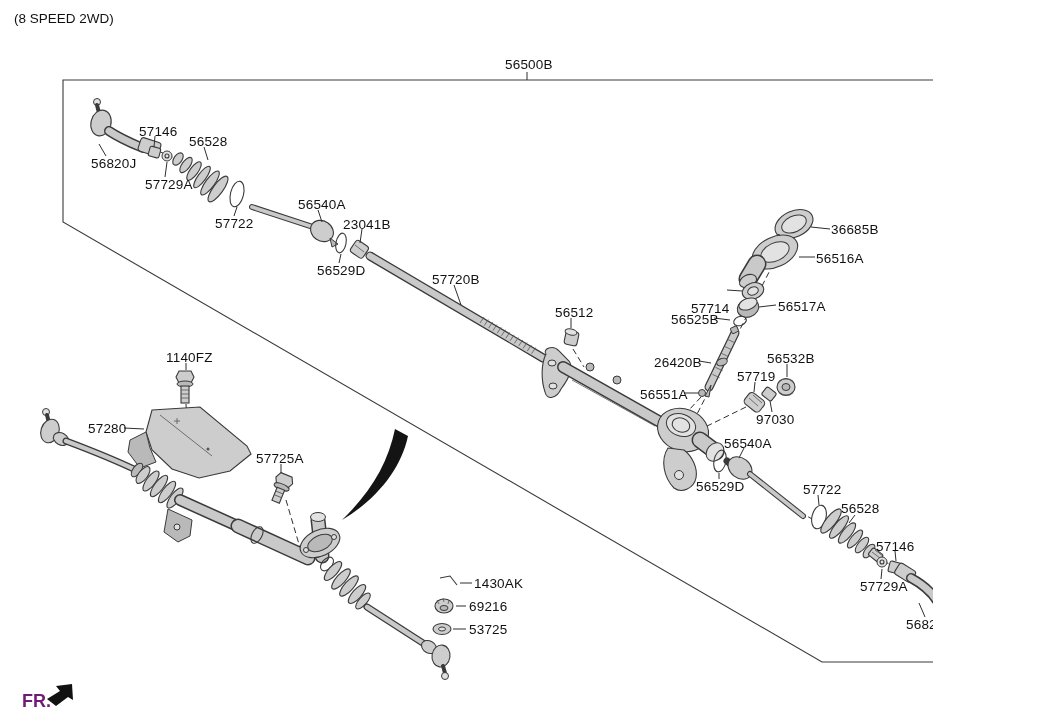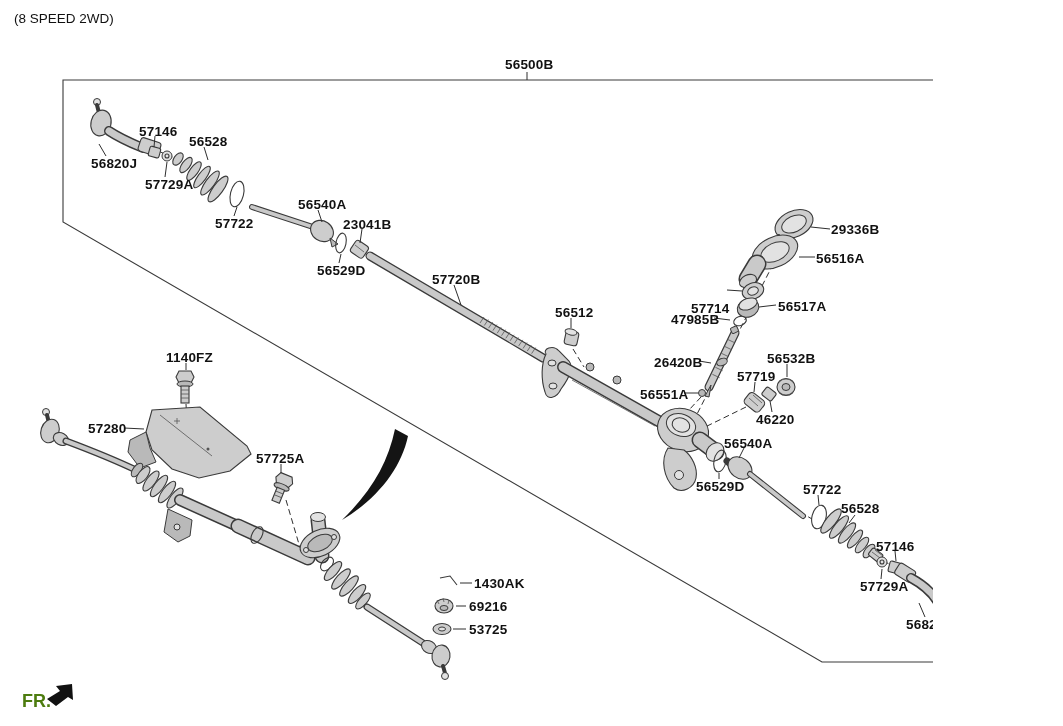--- a/index.html
+++ b/index.html
@@ -1,21 +1,21 @@
 <!DOCTYPE html>
 <html><head>
 <meta charset="utf-8">
 <style>
   html,body{margin:0;padding:0;background:#fff;}
   .stage{position:relative;width:933px;height:726px;background:#ffffff;overflow:hidden;
          font-family:"Liberation Sans",sans-serif;}
   .stage svg{position:absolute;left:0;top:0;}
-  .pl{position:absolute;font-size:13.5px;color:#111;white-space:nowrap;letter-spacing:.2px;font-weight:bold;}
+  .pl{position:absolute;font-size:13.5px;color:#111;white-space:nowrap;letter-spacing:.2px;}
   .ttl{position:absolute;font-size:13.5px;color:#111;white-space:nowrap;}
-  .fr{position:absolute;font-size:18px;font-weight:bold;color:#4d7c0f;}
+  .fr{position:absolute;font-size:18px;font-weight:bold;color:#701a75;}
   
   .ol{stroke:#3a3a3a;stroke-width:1.1;fill:none;}
   .f1{fill:#cdcdcd;stroke:#3a3a3a;stroke-width:1.1;}
   .f2{fill:#e2e2e2;stroke:#3a3a3a;stroke-width:1;}
   .f3{fill:#b9b9b9;stroke:#3a3a3a;stroke-width:1;}
   .ldr{stroke:#2e2e2e;stroke-width:1;fill:none;}
   .dash{stroke:#2e2e2e;stroke-width:1;fill:none;stroke-dasharray:6 3.5;}
   .thin{stroke:#555;stroke-width:.8;fill:none;}
   .rodO{stroke:#3a3a3a;fill:none;stroke-linecap:round;}
   .rodF{stroke:#c9c9c9;fill:none;stroke-linecap:round;}
@@ -313,29 +313,29 @@
   <div class="pl" style="left:139px;top:124px">57146</div>
   <div class="pl" style="left:189px;top:134px">56528</div>
   <div class="pl" style="left:145px;top:177px">57729A</div>
   <div class="pl" style="left:215px;top:216px">57722</div>
   <div class="pl" style="left:298px;top:197px">56540A</div>
   <div class="pl" style="left:343px;top:217px">23041B</div>
   <div class="pl" style="left:317px;top:263px">56529D</div>
   <div class="pl" style="left:432px;top:272px">57720B</div>
   <div class="pl" style="left:555px;top:305px">56512</div>
   <div class="pl" style="left:691px;top:301px">57714</div>
-  <div class="pl" style="left:831px;top:222px">29336B</div>
+  <div class="pl" style="left:831px;top:222px">36685B</div>
   <div class="pl" style="left:816px;top:251px">56516A</div>
   <div class="pl" style="left:778px;top:299px">56517A</div>
-  <div class="pl" style="left:671px;top:312px">47985B</div>
+  <div class="pl" style="left:671px;top:312px">56525B</div>
   <div class="pl" style="left:654px;top:355px">26420B</div>
   <div class="pl" style="left:640px;top:387px">56551A</div>
   <div class="pl" style="left:767px;top:351px">56532B</div>
   <div class="pl" style="left:737px;top:369px">57719</div>
-  <div class="pl" style="left:756px;top:412px">46220</div>
+  <div class="pl" style="left:756px;top:412px">97030</div>
   <div class="pl" style="left:724px;top:436px">56540A</div>
   <div class="pl" style="left:696px;top:479px">56529D</div>
   <div class="pl" style="left:803px;top:482px">57722</div>
   <div class="pl" style="left:841px;top:501px">56528</div>
   <div class="pl" style="left:876px;top:539px">57146</div>
   <div class="pl" style="left:860px;top:579px">57729A</div>
   <div class="pl" style="left:906px;top:617px">56820H</div>
   <div class="pl" style="left:166px;top:350px">1140FZ</div>
   <div class="pl" style="left:88px;top:421px">57280</div>
   <div class="pl" style="left:256px;top:451px">57725A</div>

